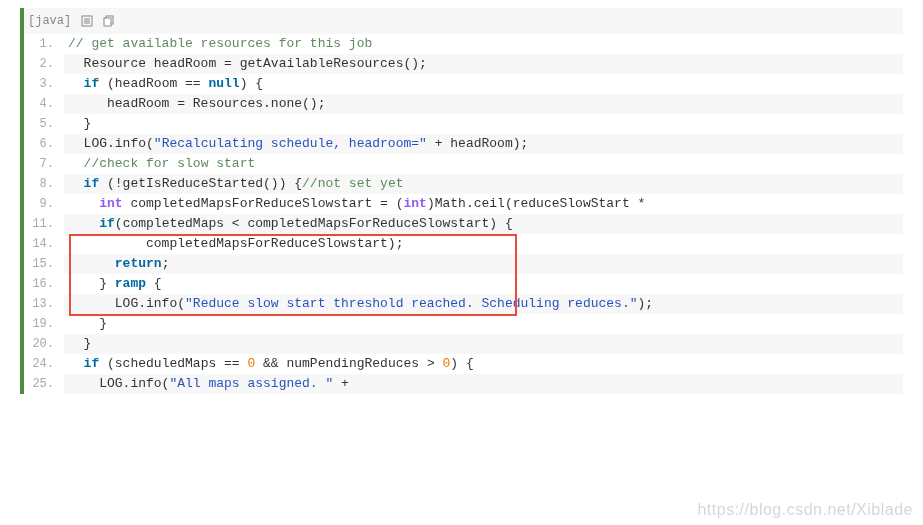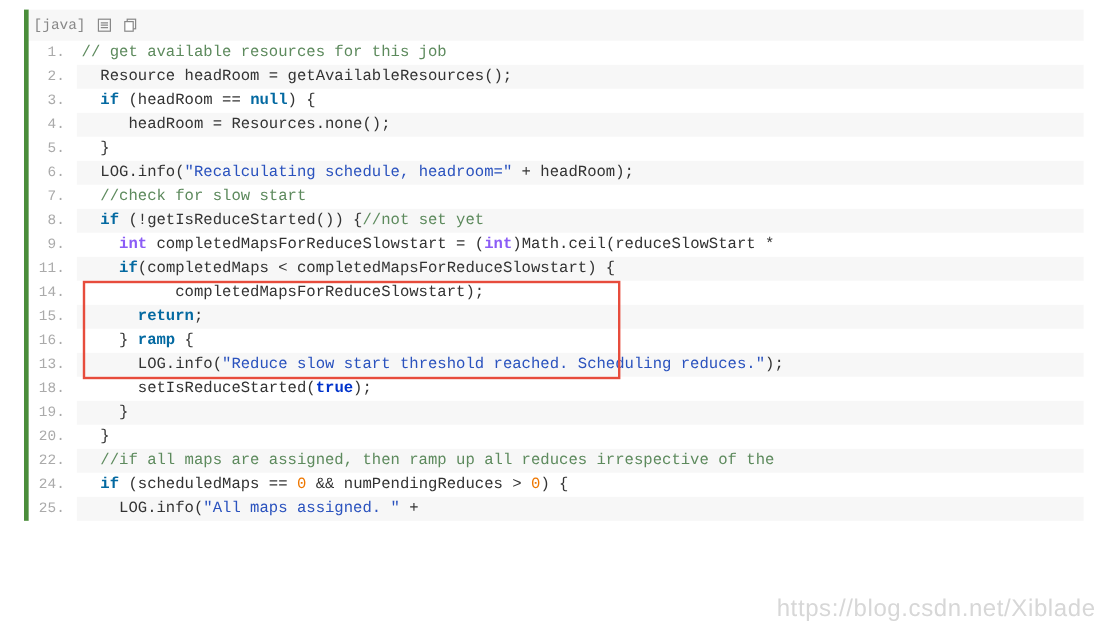--- a/index.html
+++ b/index.html
@@ -63,21 +63,21 @@
     top: 200px;
     width: 448px;
     height: 82px;
     pointer-events: none;
   }
   .watermark {
     position: absolute;
     right: 10px;
     bottom: 6px;
     color: #d7d7d7;
-    font-size: 20px;
+    font-size: 16px;
     font-family: Arial, sans-serif;
     letter-spacing: 0.5px;
   }
 </style>
 </head>
 <body>
 
 <div class="code-block">
   <div class="header-bar">
     <span>[java]</span>
@@ -147,34 +147,26 @@
       </div>
       <div class="line">
         <div class="gutter">16.</div>
         <div class="code-cell"><span>    } </span><span class="c-keyword">ramp</span><span> {</span></div>
       </div>
       <div class="line">
         <div class="gutter">13.</div>
         <div class="code-cell"><span>      LOG.info(</span><span class="c-string">"Reduce slow start threshold reached. Scheduling reduces."</span><span>);</span></div>
       </div>
       <div class="line">
-        <div class="gutter">18.</div>
-        <div class="code-cell"><span>      setIsReduceStarted(</span><span class="c-bool">true</span><span>);</span></div>
-      </div>
-      <div class="line">
         <div class="gutter">19.</div>
         <div class="code-cell"><span>    }</span></div>
       </div>
       <div class="line">
         <div class="gutter">20.</div>
         <div class="code-cell"><span>  }</span></div>
-      </div>
-      <div class="line">
-        <div class="gutter">22.</div>
-        <div class="code-cell"><span>  </span><span class="c-comment">//if all maps are assigned, then ramp up all reduces irrespective of the</span></div>
       </div>
       <div class="line">
         <div class="gutter">24.</div>
         <div class="code-cell"><span>  </span><span class="c-keyword">if</span><span> (scheduledMaps == </span><span class="c-num">0</span><span> &amp;&amp; numPendingReduces &gt; </span><span class="c-num">0</span><span>) {</span></div>
       </div>
       <div class="line">
         <div class="gutter">25.</div>
         <div class="code-cell"><span>    LOG.info(</span><span class="c-string">"All maps assigned. "</span><span> +</span></div>
       </div>
       <div class="red-box"></div>

